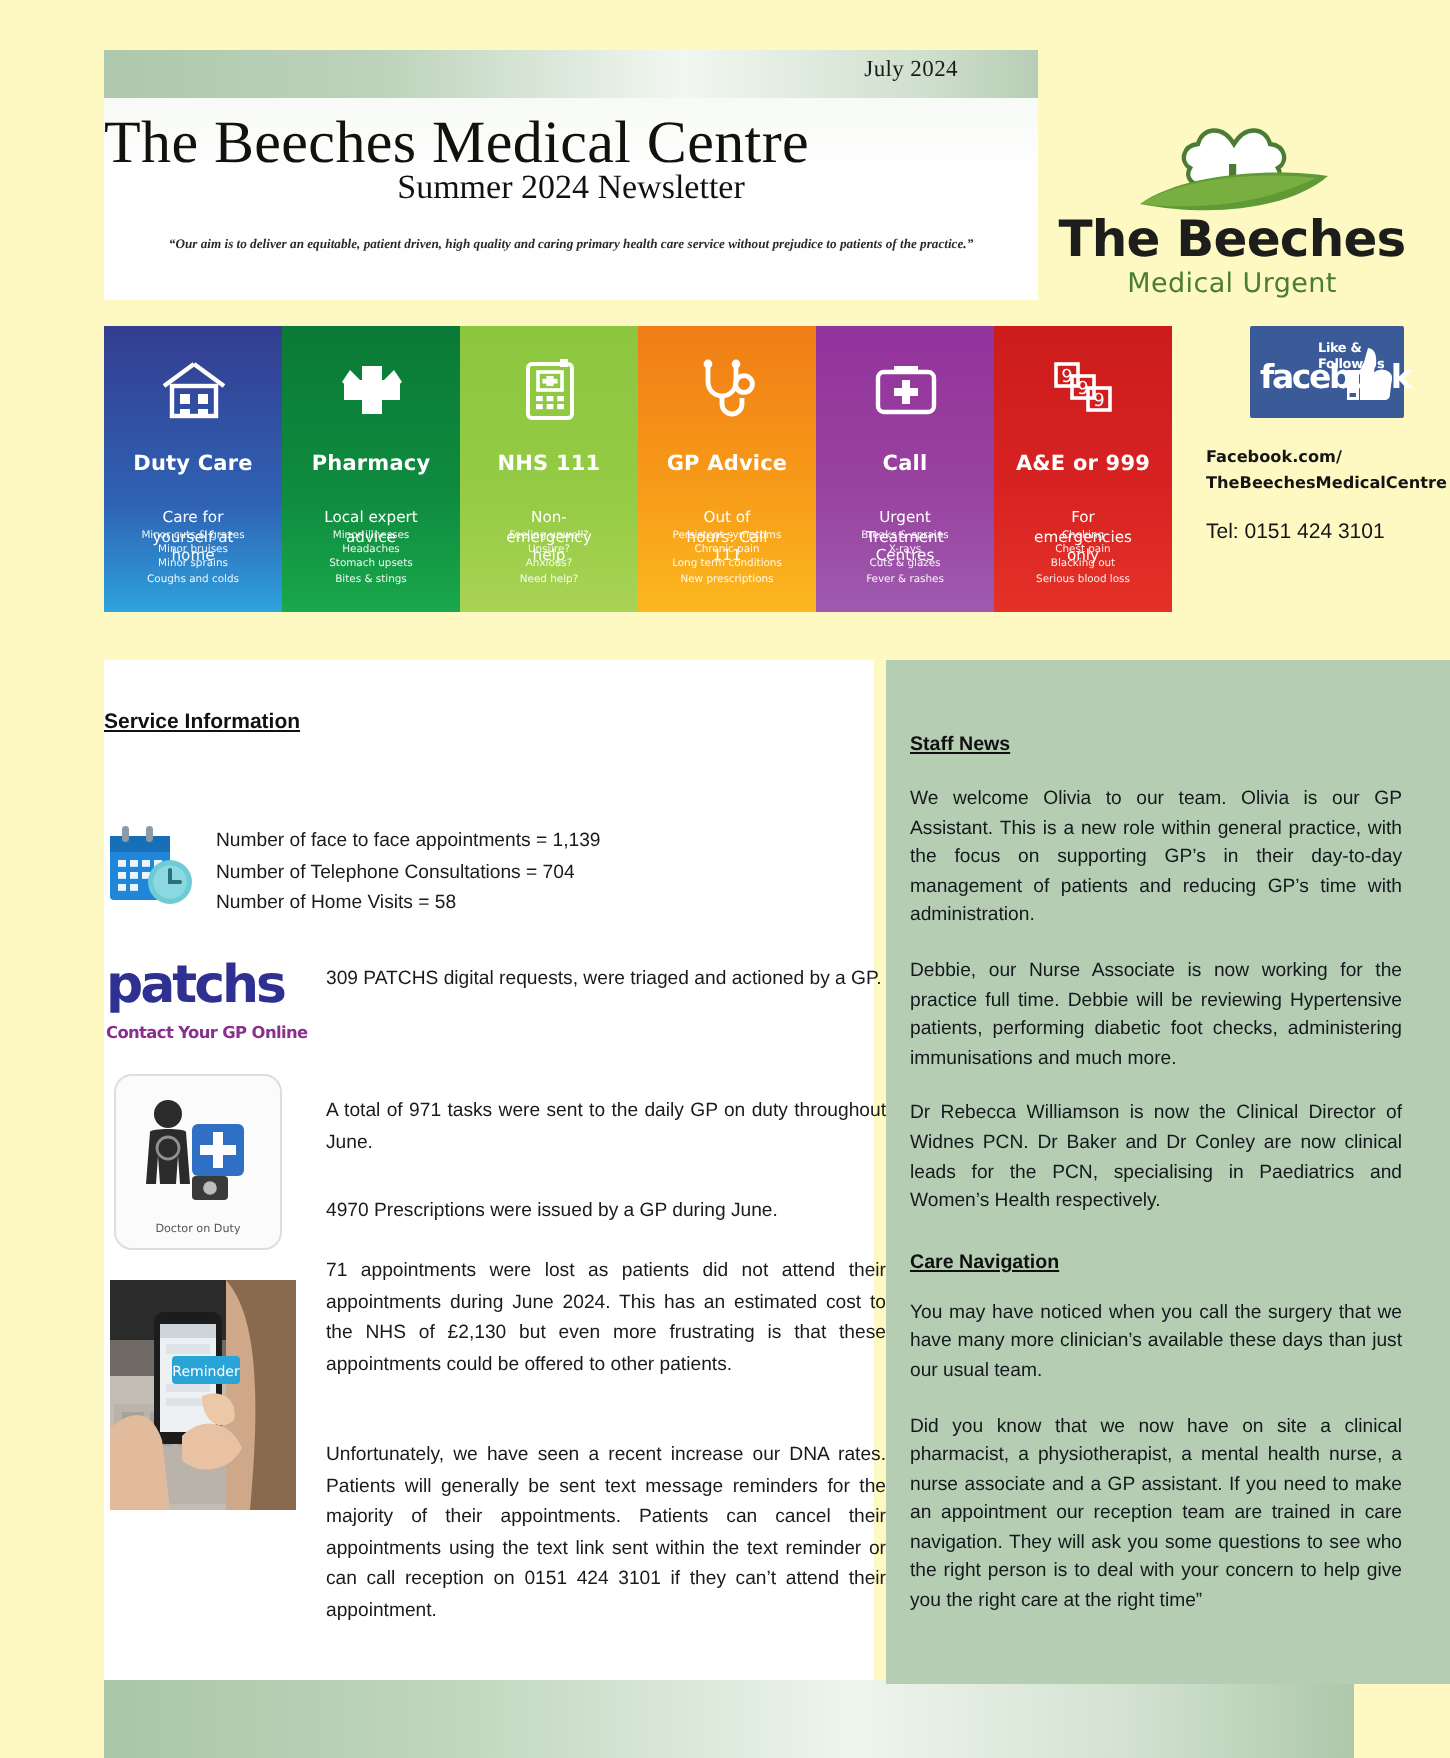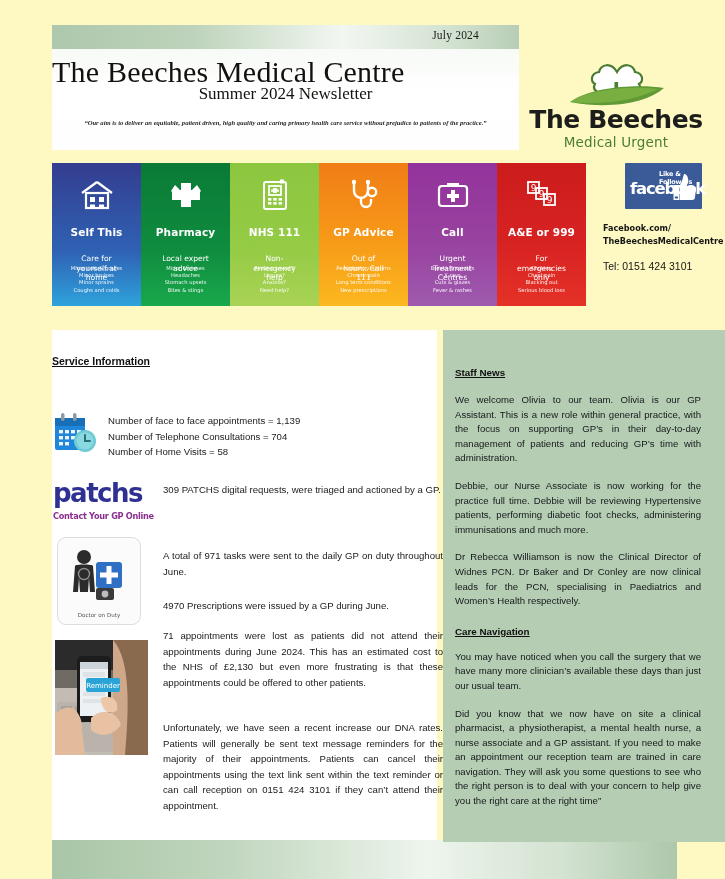--- a/index.html
+++ b/index.html
@@ -316,21 +316,21 @@
       <div class="bicon">
         <svg width="34" height="30" viewBox="0 0 34 30">
           <path d="M17 2 L32 13 M17 2 L2 13" stroke="#fff" stroke-width="2.2" fill="none"></path>
           <rect x="6" y="13" width="22" height="15" fill="none" stroke="#fff" stroke-width="2.2"></rect>
           <rect x="10" y="17" width="5" height="5" fill="#fff"></rect>
           <rect x="19" y="17" width="5" height="5" fill="#fff"></rect>
           <rect x="10" y="24.5" width="5" height="3.5" fill="#fff"></rect>
           <rect x="19" y="24.5" width="5" height="3.5" fill="#fff"></rect>
         </svg>
       </div>
-      <div class="btitle">Self This</div>
+      <div class="btitle">Duty Care</div>
       <div class="bdesc">Care for yourself at home</div>
       <div class="blist" style="white-space:pre-line;">Minor cuts &amp; grazes
 Minor bruises
 Minor sprains
 Coughs and colds</div>
     </div>
 
     <div class="bcol" style="background:linear-gradient(to bottom,#0a7a36 0%,#0f8c3f 60%,#19a84b 100%);">
       <div class="bicon">
         <svg width="34" height="30" viewBox="0 0 34 30">

